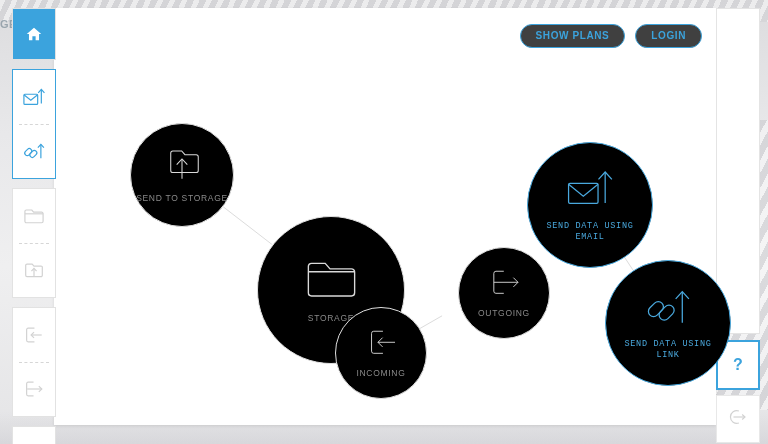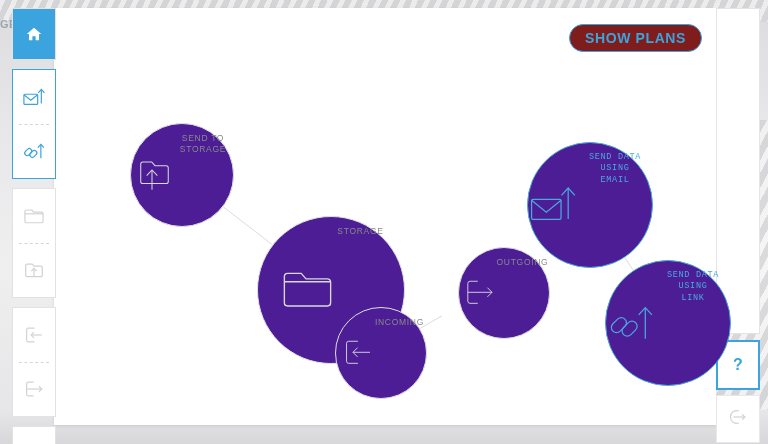--- a/index.html
+++ b/index.html
@@ -153,45 +153,45 @@
   .topbtns {
     position: absolute;
     top: 24px; right: 66px;
     display: flex;
     gap: 10px;
   }
   .pill {
     border: 1px solid #3ba3dd;
     border-radius: 14px;
     color: #3ba3dd;
-    background: #7f1d1d;
-    font-size: 14px;
+    background: #404040;
+    font-size: 10px;
     font-weight: bold;
     letter-spacing: 0.6px;
     padding: 6px 15px 6px 15px;
     line-height: 1;
     white-space: nowrap;
     cursor: pointer;
   }
 
   
   .graph {
     position: absolute;
     left: 54px; top: 8px;
     width: 662px; height: 417px;
   }
   .edges { position: absolute; left:0; top:0; }
   .bubble {
     position: absolute;
     border-radius: 50%;
     border: 1px solid #e0e0e0;
-    background: #4c1d95;
+    background: #000000;
     box-sizing: border-box;
     display: flex;
-    flex-direction: row;
+    flex-direction: column;
     justify-content: center;
     cursor: pointer;
   }
   .bubble.accent { border-color: #4aa9de; }
   .bubble .glyph {
     display: flex;
     align-items: center;
     justify-content: center;
   }
   .bubble .cap {
@@ -318,20 +318,21 @@
           <path d="M13 4.4 a7 7 0 1 0 0 13.2"></path>
           <line x1="7" y1="11" x2="19.5" y2="11"></line>
           <polyline points="16.6,8.2 19.7,11 16.6,13.8"></polyline>
         </svg>
       </span>
     </div>
   </div>
 
   <div class="topbtns">
     <div class="pill">SHOW PLANS</div>
+    <div class="pill">LOGIN</div>
   </div>
 
   <div class="graph">
     <svg class="edges" width="662" height="417">
       <g id="edge-layer" stroke="#dcdcdc" stroke-width="1" fill="none">
           <line x1="169.16504105676583" y1="198.77167598340986" x2="218.41898003460247" y2="236.7864611005321"></line>
           <line x1="362.9391845377251" y1="322.17760883558566" x2="388.0608154622749" y2="307.82239116441434"></line>
           <line x1="570.7402798662004" y1="249.55580800271338" x2="579.2597201337996" y2="262.4441919972866"></line>
         </g>
     </svg>

